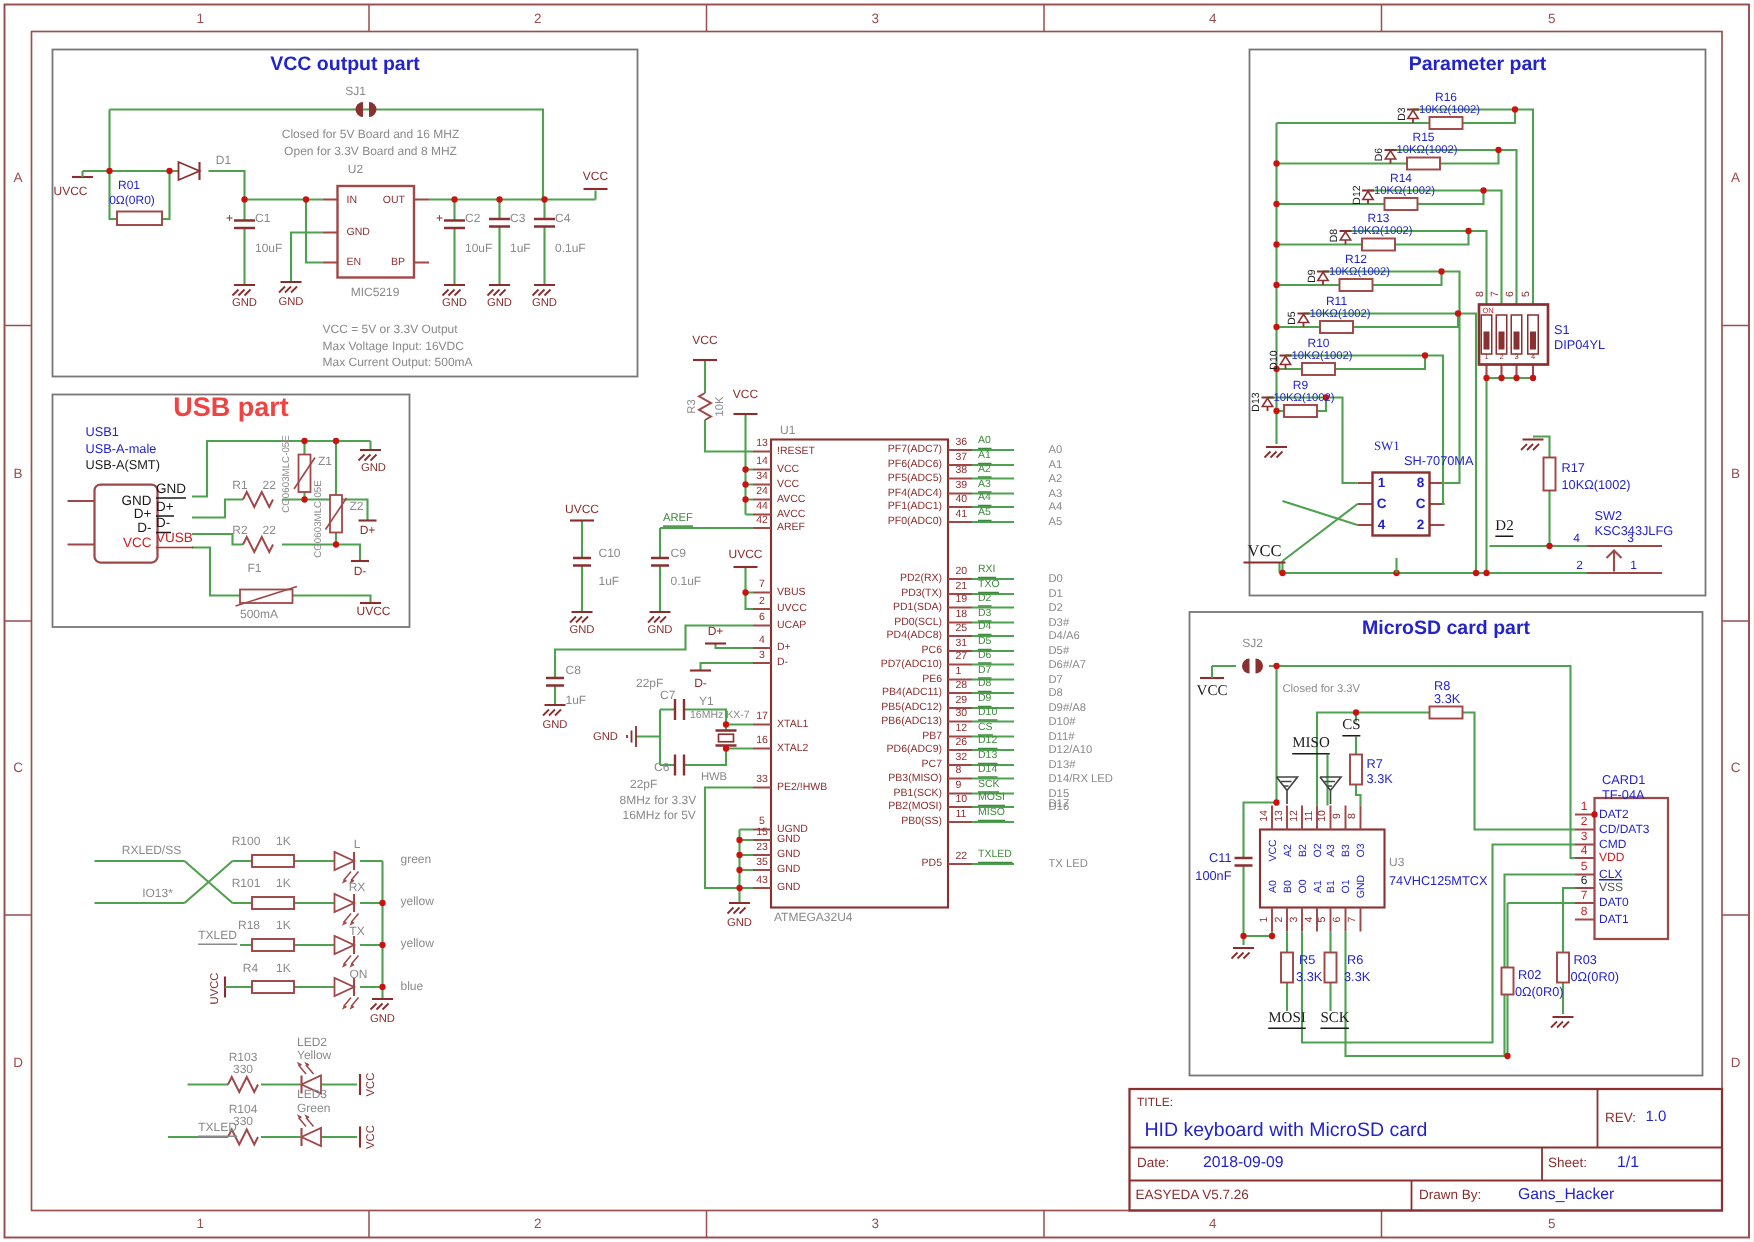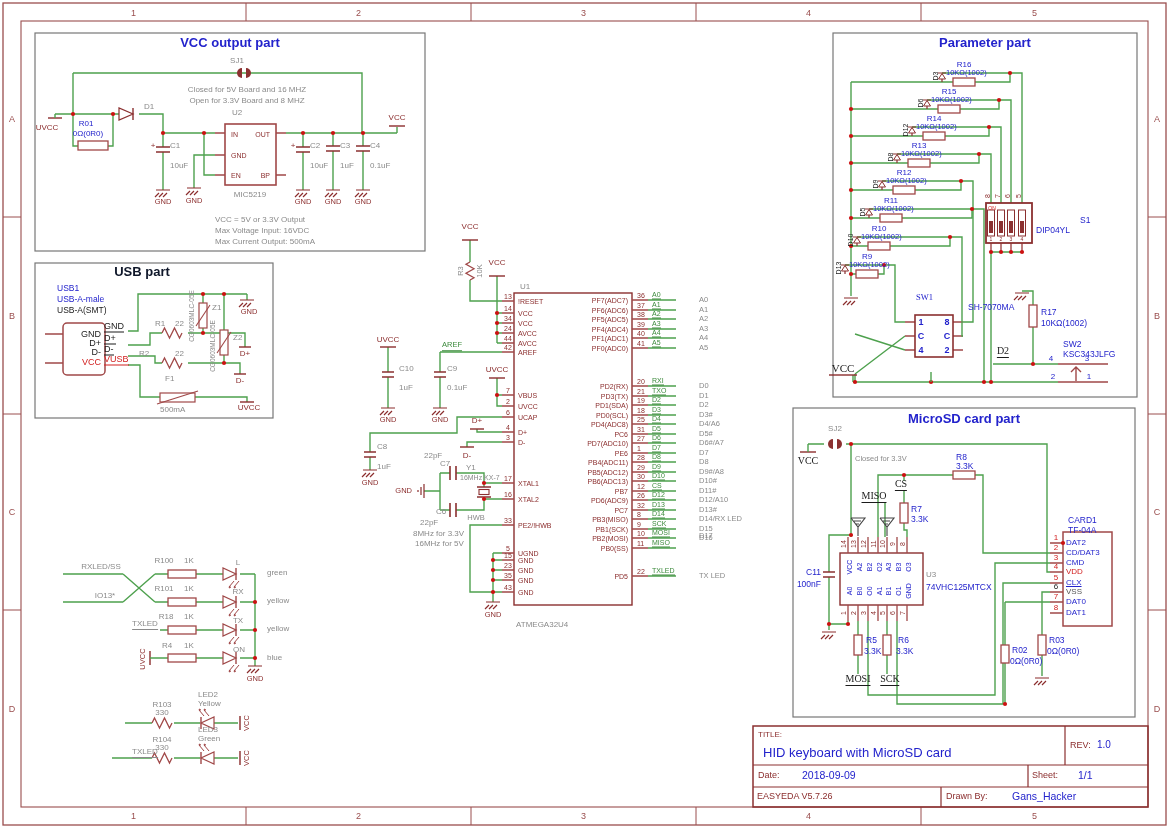--- a/index.html
+++ b/index.html
@@ -254,21 +254,21 @@
       <circle cx="851" cy="444" r="2.1" fill="#cc1111"></circle>
       <circle cx="851" cy="535" r="2.1" fill="#cc1111"></circle>
       <circle cx="829" cy="624" r="2.1" fill="#cc1111"></circle>
       <circle cx="848" cy="624" r="2.1" fill="#cc1111"></circle>
       <circle cx="904" cy="475" r="2.1" fill="#cc1111"></circle>
       <circle cx="1005" cy="704" r="2.1" fill="#cc1111"></circle>
       <circle cx="1063" cy="543" r="2.1" fill="#cc1111"></circle>
     </svg>
   <div id="labels">
       <span class="lb" style="left: 230px; top: 42px; color: rgb(35, 35, 204); font-size: 13px; font-weight: bold;">VCC output part</span>
-      <span class="lb" style="left: 142px; top: 271px; color: #0f172a; font-size: 13px; font-weight: bold;">USB part</span>
+      <span class="lb" style="left: 154px; top: 271px; color: #ef4444; font-size: 18px; font-weight: bold;">USB part</span>
       <span class="lb" style="left: 985px; top: 42px; color: rgb(35, 35, 204); font-size: 13px; font-weight: bold;">Parameter part</span>
       <span class="lb" style="left: 964px; top: 418px; color: rgb(35, 35, 204); font-size: 13px; font-weight: bold;">MicroSD card part</span>
       <span class="lb" style="left: 237px; top: 61px; color: rgb(138, 138, 138); font-size: 8px;">SJ1</span>
       <span class="lb" style="left: 247px; top: 90px; color: rgb(138, 138, 138); font-size: 8px;">Closed for 5V Board and 16 MHZ</span>
       <span class="lb" style="left: 247px; top: 101px; color: rgb(138, 138, 138); font-size: 8px;">Open for 3.3V Board and 8 MHZ</span>
       <span class="lb" style="left: 47px; top: 128px; color: rgb(139, 45, 45); font-size: 8px;">UVCC</span>
       <span class="lb" style="left: 86px; top: 124px; color: rgb(35, 35, 204); font-size: 8px;">R01</span>
       <span class="lb" style="left: 88px; top: 134px; color: rgb(35, 35, 204); font-size: 8px;">0Ω(0R0)</span>
       <span class="lb" style="left: 149px; top: 107px; color: rgb(138, 138, 138); font-size: 8px;">D1</span>
       <span class="lb" style="left: 237px; top: 113px; color: rgb(138, 138, 138); font-size: 8px;">U2</span>
@@ -303,21 +303,21 @@
       <span class="lb ar" style="left: 101px; top: 334px; color: rgb(27, 27, 27); font-size: 9px;">GND</span>
       <span class="lb ar" style="left: 101px; top: 343px; color: rgb(27, 27, 27); font-size: 9px;">D+</span>
       <span class="lb ar" style="left: 101px; top: 352px; color: rgb(27, 27, 27); font-size: 9px;">D-</span>
       <span class="lb ar" style="left: 101px; top: 362px; color: rgb(210, 32, 32); font-size: 9px;">VCC</span>
       <span class="lb al u" style="left: 104px; top: 327px; color: rgb(27, 27, 27); font-size: 9px;">GND</span>
       <span class="lb al u" style="left: 104px; top: 339px; color: rgb(27, 27, 27); font-size: 9px;">D+</span>
       <span class="lb al u" style="left: 104px; top: 350px; color: rgb(27, 27, 27); font-size: 9px;">D-</span>
       <span class="lb al u" style="left: 104px; top: 360px; color: rgb(210, 32, 32); font-size: 9px;">VUSB</span>
       <span class="lb" style="left: 160px; top: 324px; color: rgb(138, 138, 138); font-size: 8px;">R1</span>
       <span class="lb al" style="left: 175px; top: 324px; color: rgb(138, 138, 138); font-size: 8px;">22</span>
-      <span class="lb" style="left: 144px; top: 354px; color: rgb(138, 138, 138); font-size: 8px;">R2</span>
+      <span class="lb" style="left: 160px; top: 354px; color: rgb(138, 138, 138); font-size: 8px;">R2</span>
       <span class="lb al" style="left: 175px; top: 354px; color: rgb(138, 138, 138); font-size: 8px;">22</span>
       <span class="lb al" style="left: 212px; top: 308px; color: rgb(138, 138, 138); font-size: 8px;">Z1</span>
       <span class="lb al" style="left: 233px; top: 338px; color: rgb(138, 138, 138); font-size: 8px;">Z2</span>
       <span class="lb rot" style="left: 192px; top: 316px; color: rgb(138, 138, 138); font-size: 6.5px;">CG0603MLC-05E</span>
       <span class="lb rot" style="left: 213px; top: 346px; color: rgb(138, 138, 138); font-size: 6.5px;">CG0603MLC-05E</span>
       <span class="lb al" style="left: 165px; top: 379px; color: rgb(138, 138, 138); font-size: 8px;">F1</span>
       <span class="lb al" style="left: 160px; top: 410px; color: rgb(138, 138, 138); font-size: 8px;">500mA</span>
       <span class="lb" style="left: 249px; top: 312px; color: rgb(139, 45, 45); font-size: 7.5px;">GND</span>
       <span class="lb" style="left: 245px; top: 354px; color: rgb(139, 45, 45); font-size: 8px;">D+</span>
       <span class="lb" style="left: 240px; top: 381px; color: rgb(139, 45, 45); font-size: 8px;">D-</span>
@@ -352,21 +352,21 @@
       <span class="lb al" style="left: 198px; top: 739px; color: rgb(138, 138, 138); font-size: 8px;">Green</span>
       <span class="lb" style="left: 162px; top: 740px; color: rgb(138, 138, 138); font-size: 8px;">R104</span>
       <span class="lb" style="left: 162px; top: 748px; color: rgb(138, 138, 138); font-size: 8px;">330</span>
       <span class="lb u" style="left: 145px; top: 753px; color: rgb(138, 138, 138); font-size: 8px;">TXLED</span>
       <span class="lb rot" style="left: 247px; top: 758px; color: rgb(139, 45, 45); font-size: 7.5px;">VCC</span>
       <span class="lb" style="left: 470px; top: 227px; color: rgb(139, 45, 45); font-size: 8px;">VCC</span>
       <span class="lb" style="left: 497px; top: 263px; color: rgb(139, 45, 45); font-size: 8px;">VCC</span>
       <span class="lb rot" style="left: 461px; top: 271px; color: rgb(138, 138, 138); font-size: 7.5px;">R3</span>
       <span class="lb rot" style="left: 480px; top: 271px; color: rgb(138, 138, 138); font-size: 7.5px;">10K</span>
       <span class="lb al" style="left: 520px; top: 287px; color: rgb(138, 138, 138); font-size: 8px;">U1</span>
-      <span class="lb al" style="left: 516px; top: 612px; color: rgb(138, 138, 138); font-size: 8px; margin-top: 13px;">ATMEGA32U4</span>
+      <span class="lb al" style="left: 516px; top: 612px; color: rgb(138, 138, 138); font-size: 8px;">ATMEGA32U4</span>
       <span class="lb" style="left: 388px; top: 340px; color: rgb(139, 45, 45); font-size: 8px;">UVCC</span>
       <span class="lb al" style="left: 399px; top: 369px; color: rgb(138, 138, 138); font-size: 8px;">C10</span>
       <span class="lb al" style="left: 399px; top: 388px; color: rgb(138, 138, 138); font-size: 8px;">1uF</span>
       <span class="lb" style="left: 388px; top: 420px; color: rgb(139, 45, 45); font-size: 7.5px;">GND</span>
       <span class="lb u" style="left: 452px; top: 346px; color: rgb(60, 138, 60); font-size: 7.5px;">AREF</span>
       <span class="lb al" style="left: 447px; top: 369px; color: rgb(138, 138, 138); font-size: 8px;">C9</span>
       <span class="lb al" style="left: 447px; top: 388px; color: rgb(138, 138, 138); font-size: 8px;">0.1uF</span>
       <span class="lb" style="left: 440px; top: 420px; color: rgb(139, 45, 45); font-size: 7.5px;">GND</span>
       <span class="lb" style="left: 497px; top: 370px; color: rgb(139, 45, 45); font-size: 8px;">UVCC</span>
       <span class="lb" style="left: 477px; top: 421px; color: rgb(139, 45, 45); font-size: 8px;">D+</span>
@@ -378,24 +378,24 @@
       <span class="lb al" style="left: 440px; top: 464px; color: rgb(138, 138, 138); font-size: 8px;">C7</span>
       <span class="lb al" style="left: 466px; top: 468px; color: rgb(138, 138, 138); font-size: 8px;">Y1</span>
       <span class="lb al" style="left: 460px; top: 477px; color: rgb(138, 138, 138); font-size: 7px;">16MHz KX-7</span>
       <span class="lb ar" style="left: 412px; top: 491px; color: rgb(139, 45, 45); font-size: 7.5px;">GND</span>
       <span class="lb al" style="left: 436px; top: 512px; color: rgb(138, 138, 138); font-size: 8px;">C6</span>
       <span class="lb al" style="left: 420px; top: 523px; color: rgb(138, 138, 138); font-size: 8px;">22pF</span>
       <span class="lb al" style="left: 413px; top: 534px; color: rgb(138, 138, 138); font-size: 8px;">8MHz for 3.3V</span>
       <span class="lb al" style="left: 415px; top: 544px; color: rgb(138, 138, 138); font-size: 8px;">16MHz for 5V</span>
       <span class="lb" style="left: 476px; top: 518px; color: rgb(138, 138, 138); font-size: 7.5px;">HWB</span>
       <span class="lb" style="left: 493px; top: 615px; color: rgb(139, 45, 45); font-size: 7.5px;">GND</span>
-      <span class="lb al" style="left: 1080px; top: 220px; color: rgb(35, 35, 204); font-size: 8.5px;">S1</span>
+      <span class="lb al" style="left: 1036px; top: 220px; color: rgb(35, 35, 204); font-size: 8.5px;">S1</span>
       <span class="lb al" style="left: 1036px; top: 230px; color: rgb(35, 35, 204); font-size: 8.5px;">DIP04YL</span>
       <span class="lb al" style="left: 916px; top: 297px; color: rgb(35, 35, 204); font-size: 8.5px; font-family: Liberation Serif, serif;">SW1</span>
-      <span class="lb al" style="left: 968px; top: 307px; color: rgb(35, 35, 204); font-size: 8.5px; text-align: center;">SH-7070MA</span>
+      <span class="lb al" style="left: 936px; top: 307px; color: rgb(35, 35, 204); font-size: 8.5px; text-align: center;">SH-7070MA</span>
       <span class="lb" style="left: 921px; top: 322px; color: rgb(35, 35, 204); font-size: 9px; font-weight: bold;">1</span>
       <span class="lb" style="left: 921px; top: 336px; color: rgb(35, 35, 204); font-size: 9px; font-weight: bold;">C</span>
       <span class="lb" style="left: 921px; top: 350px; color: rgb(35, 35, 204); font-size: 9px; font-weight: bold;">4</span>
       <span class="lb" style="left: 947px; top: 322px; color: rgb(35, 35, 204); font-size: 9px; font-weight: bold;">8</span>
       <span class="lb" style="left: 947px; top: 336px; color: rgb(35, 35, 204); font-size: 9px; font-weight: bold;">C</span>
       <span class="lb" style="left: 947px; top: 350px; color: rgb(35, 35, 204); font-size: 9px; font-weight: bold;">2</span>
       <span class="lb serif" style="left: 843px; top: 368px; color: rgb(27, 27, 27); font-size: 11px;">VCC</span>
       <span class="lb al" style="left: 1041px; top: 312px; color: rgb(35, 35, 204); font-size: 8.5px;">R17</span>
       <span class="lb al" style="left: 1041px; top: 323px; color: rgb(35, 35, 204); font-size: 8.5px;">10KΩ(1002)</span>
       <span class="lb u serif" style="left: 1003px; top: 352px; color: rgb(27, 27, 27); font-size: 10px;">D2</span>

